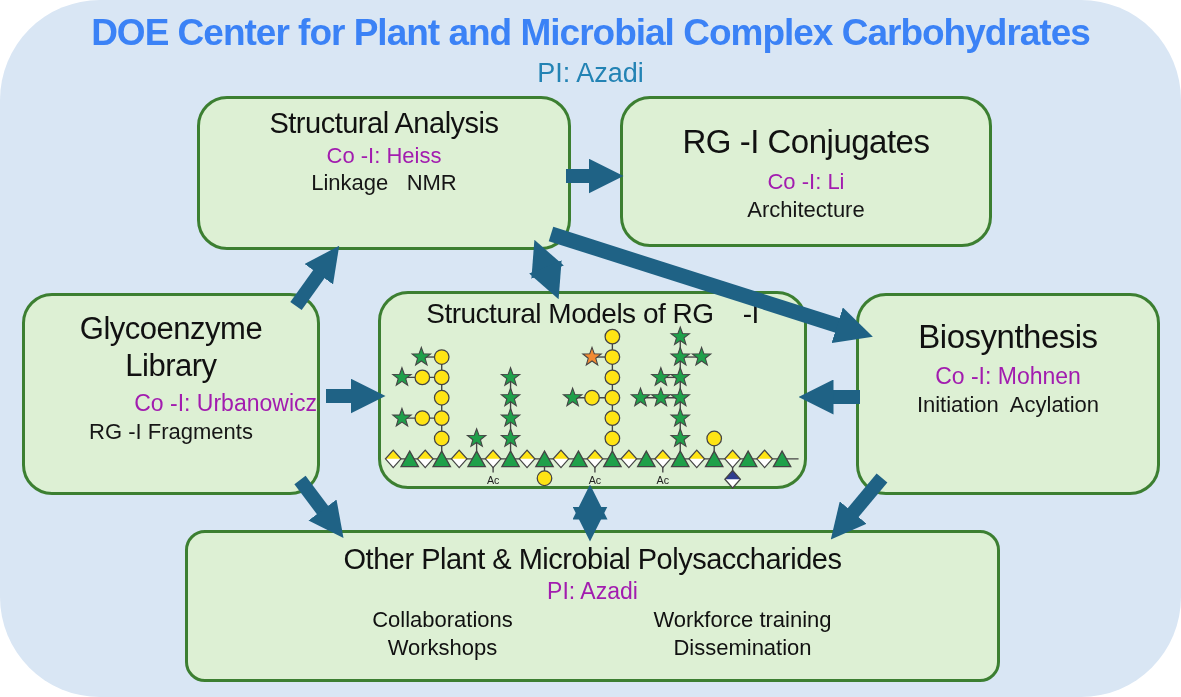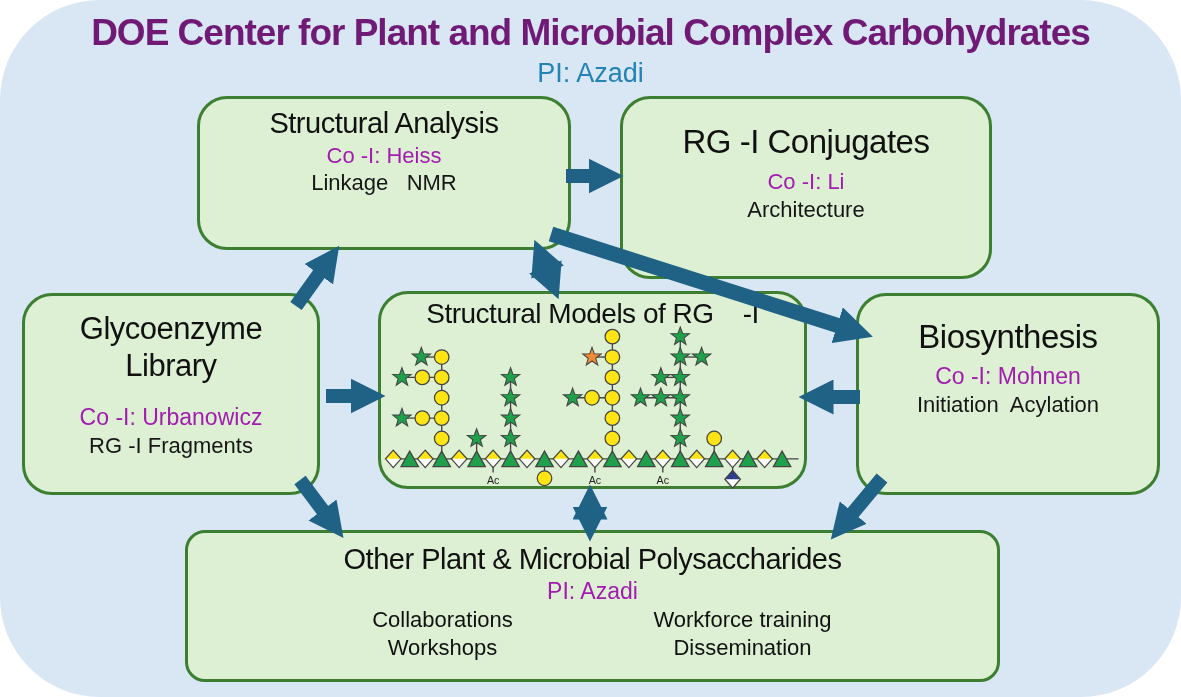--- a/index.html
+++ b/index.html
@@ -1,38 +1,38 @@
 <!DOCTYPE html>
 <html><head>
 <meta charset="utf-8">
 <style>
   html,body{margin:0;padding:0;background:#fff;}
   .canvas{position:relative;width:1181px;height:697px;background:#fff;overflow:hidden;
           font-family:"Liberation Sans",sans-serif;color:#111;}
   .blue-bg{position:absolute;inset:0;background:#d9e6f4;border-radius:100px;}
   .main-title{position:absolute;top:12px;left:0;right:0;text-align:center;
-              font-size:37px;font-weight:700;letter-spacing:-1px;color:#701a75;}
+              font-size:37px;font-weight:700;letter-spacing:-1px;color:#3b82f6;}
   .subtitle{position:absolute;top:58px;left:0;right:0;text-align:center;
             font-size:27px;color:#2383b4;}
   .gbox{position:absolute;background:#ddf0d4;border:3px solid #3c7f31;border-radius:30px;
         box-sizing:border-box;text-align:center;}
   .bt{white-space:pre;letter-spacing:-0.5px;}
   .lead{color:#a21caf;white-space:pre;}
   .ln{white-space:pre;color:#161616;}
   .box-sa{left:197px;top:96px;width:374px;height:154px;padding-top:8px;}
   .box-sa .bt{font-size:29px;}
   .box-sa .lead{font-size:22px;margin-top:3px;}
   .box-sa .ln{font-size:22px;margin-top:1px;}
-  .box-rg{left:620px;top:96px;width:372px;height:183px;padding-top:24px;}
+  .box-rg{left:620px;top:96px;width:372px;height:151px;padding-top:24px;}
   .box-rg .bt{font-size:33px;}
   .box-rg .lead{font-size:22px;margin-top:8px;}
   .box-rg .ln{font-size:22px;margin-top:2px;}
   .box-gl{left:22px;top:293px;width:298px;height:202px;padding-top:14px;}
   .box-gl .bt{font-size:31px;line-height:1.2;}
-  .box-gl .lead{font-size:23px;margin-top:20px;}
+  .box-gl .lead{font-size:23px;margin-top:6px;text-align:right;}
   .box-gl .ln{font-size:22px;margin-top:2px;}
   .box-bio{left:856px;top:293px;width:304px;height:202px;padding-top:22px;}
   .box-bio .bt{font-size:33px;}
   .box-bio .lead{font-size:23px;margin-top:7px;}
   .box-bio .ln{font-size:22px;margin-top:2px;}
   .box-center{left:378px;top:291px;width:429px;height:198px;padding:0;}
   .box-center .bt{position:absolute;top:4px;left:0;right:0;font-size:28px;}
   .glycan{position:absolute;inset:0;width:100%;height:100%;overflow:visible;}
   .box-other{left:185px;top:530px;width:815px;height:152px;padding-top:10px;border-radius:20px;}
   .box-other .bt{font-size:29px;}

